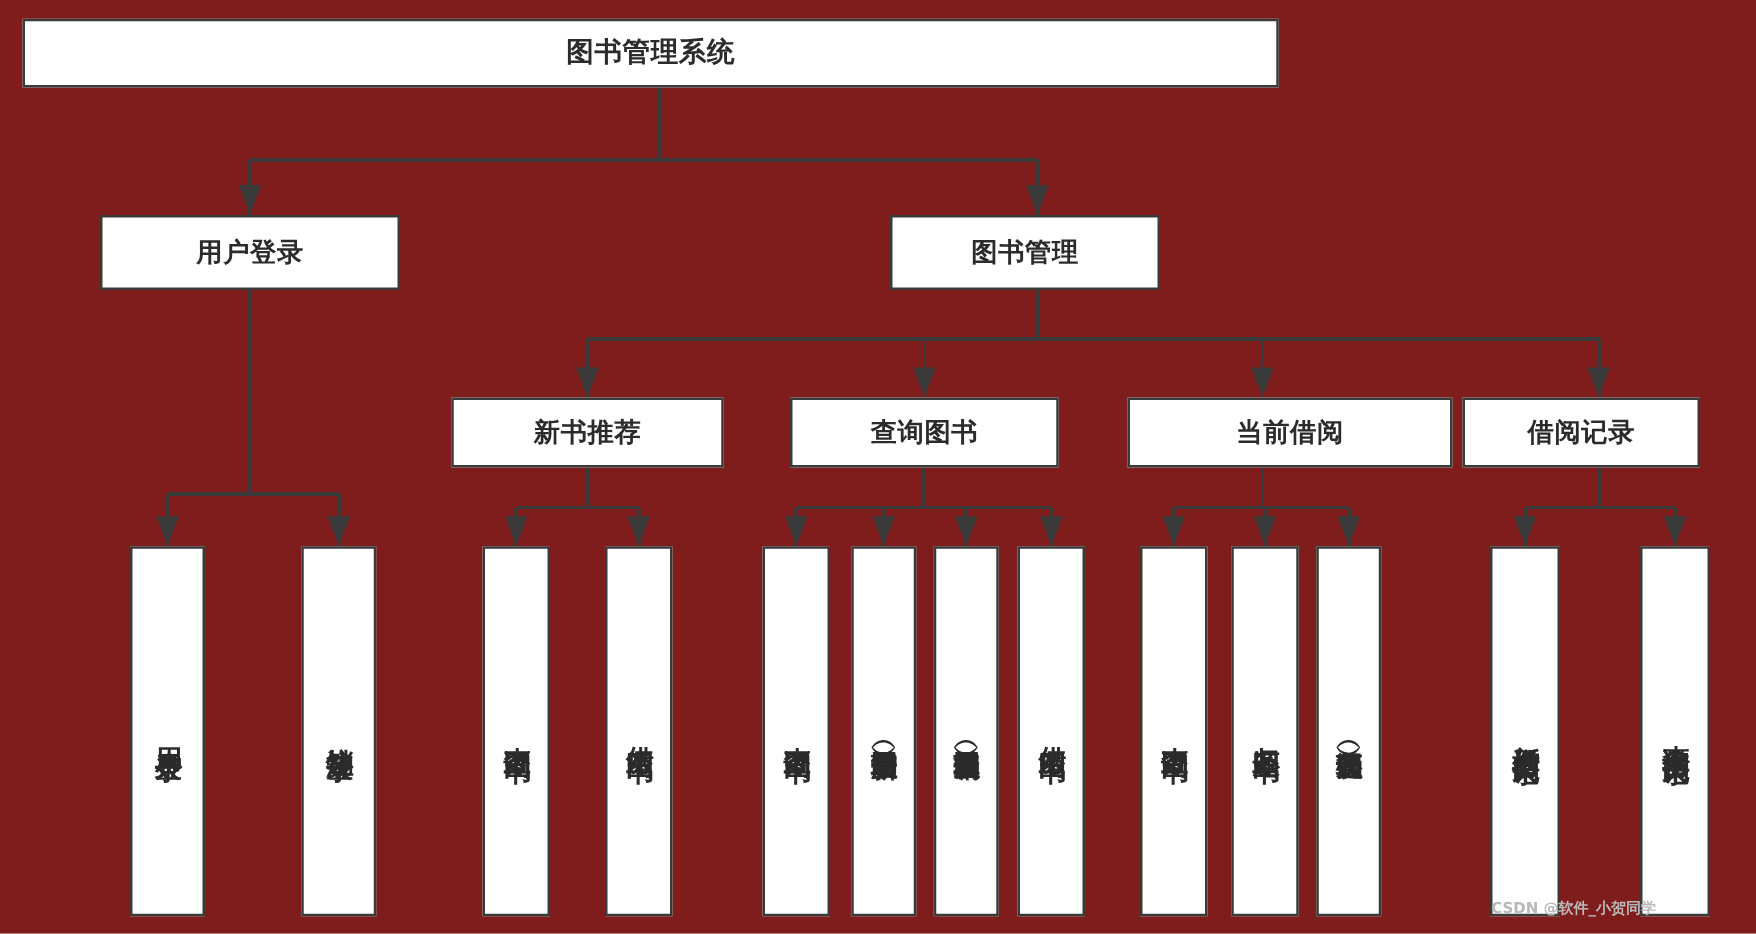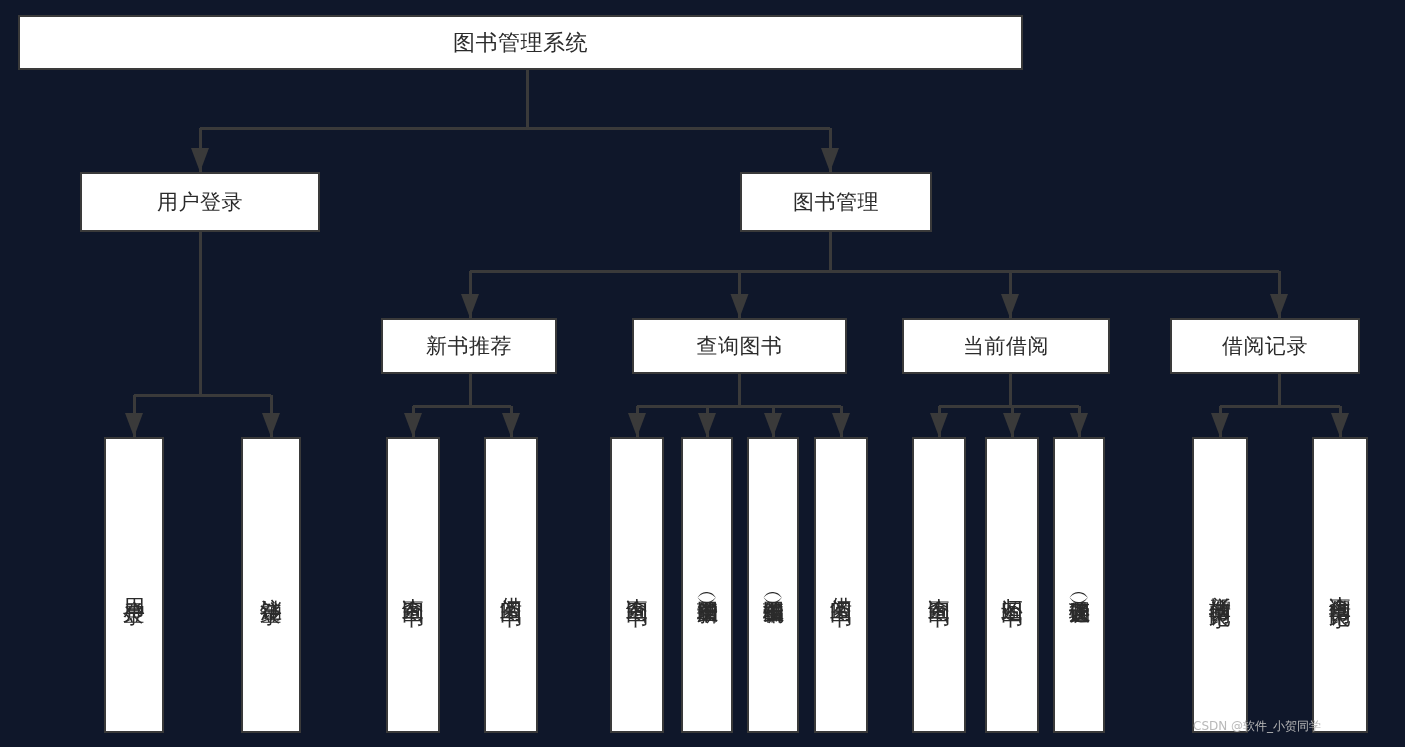--- a/index.html
+++ b/index.html
@@ -7,22 +7,23 @@
     padding: 0;
     background: #ffffff;
   }
   body {
     font-family: "DejaVu Sans", "Liberation Sans", sans-serif;
   }
   #canvas {
     position: relative;
     width: 1405px;
     height: 747px;
-    background: #0f172a;
+    background: #7f1d1d;
     overflow: hidden;
+    font-weight: bold;
   }
   #edge-layer {
     position: absolute;
     left: 0;
     top: 0;
     width: 1405px;
     height: 747px;
   }
   .node {
     position: absolute;
@@ -128,30 +129,30 @@
       <line x1="1340" y1="406" x2="1340" y2="437" stroke="#3a3a3a" stroke-width="3" shape-rendering="crispEdges"></line>
       <polygon points="1331,413 1349,413 1340,437" fill="#3a3a3a"></polygon>
     </svg>
   <div id="node-layer">
       <div class="node horizontal root" style="left: 18px; top: 15px; width: 1005px; height: 55px; border-color: rgb(58, 58, 58);">
         <span class="node-label" style="color: rgb(43, 43, 43);">图书管理系统</span>
       </div>
       <div class="node horizontal" style="left: 80px; top: 172px; width: 240px; height: 60px; border-color: rgb(58, 58, 58);">
         <span class="node-label" style="color: rgb(43, 43, 43);">用户登录</span>
       </div>
-      <div class="node horizontal" style="left: 740px; top: 172px; width: 192px; height: 60px; border-color: rgb(58, 58, 58);">
+      <div class="node horizontal" style="left: 712px; top: 172px; width: 216px; height: 60px; border-color: rgb(58, 58, 58);">
         <span class="node-label" style="color: rgb(43, 43, 43);">图书管理</span>
       </div>
-      <div class="node horizontal" style="left: 381px; top: 318px; width: 176px; height: 56px; border-color: rgb(58, 58, 58);">
+      <div class="node horizontal" style="left: 361px; top: 318px; width: 218px; height: 56px; border-color: rgb(58, 58, 58);">
         <span class="node-label" style="color: rgb(43, 43, 43);">新书推荐</span>
       </div>
       <div class="node horizontal" style="left: 632px; top: 318px; width: 215px; height: 56px; border-color: rgb(58, 58, 58);">
         <span class="node-label" style="color: rgb(43, 43, 43);">查询图书</span>
       </div>
-      <div class="node horizontal" style="left: 902px; top: 318px; width: 208px; height: 56px; border-color: rgb(58, 58, 58);">
+      <div class="node horizontal" style="left: 902px; top: 318px; width: 260px; height: 56px; border-color: rgb(58, 58, 58);">
         <span class="node-label" style="color: rgb(43, 43, 43);">当前借阅</span>
       </div>
       <div class="node horizontal" style="left: 1170px; top: 318px; width: 190px; height: 56px; border-color: rgb(58, 58, 58);">
         <span class="node-label" style="color: rgb(43, 43, 43);">借阅记录</span>
       </div>
       <div class="node vertical" style="left: 104px; top: 437px; width: 60px; height: 296px; border-color: rgb(58, 58, 58);">
         <span class="node-label" style="color: rgb(43, 43, 43);">用户登录</span>
       </div>
       <div class="node vertical" style="left: 241px; top: 437px; width: 60px; height: 296px; border-color: rgb(58, 58, 58);">
         <span class="node-label" style="color: rgb(43, 43, 43);">注销登录</span>

